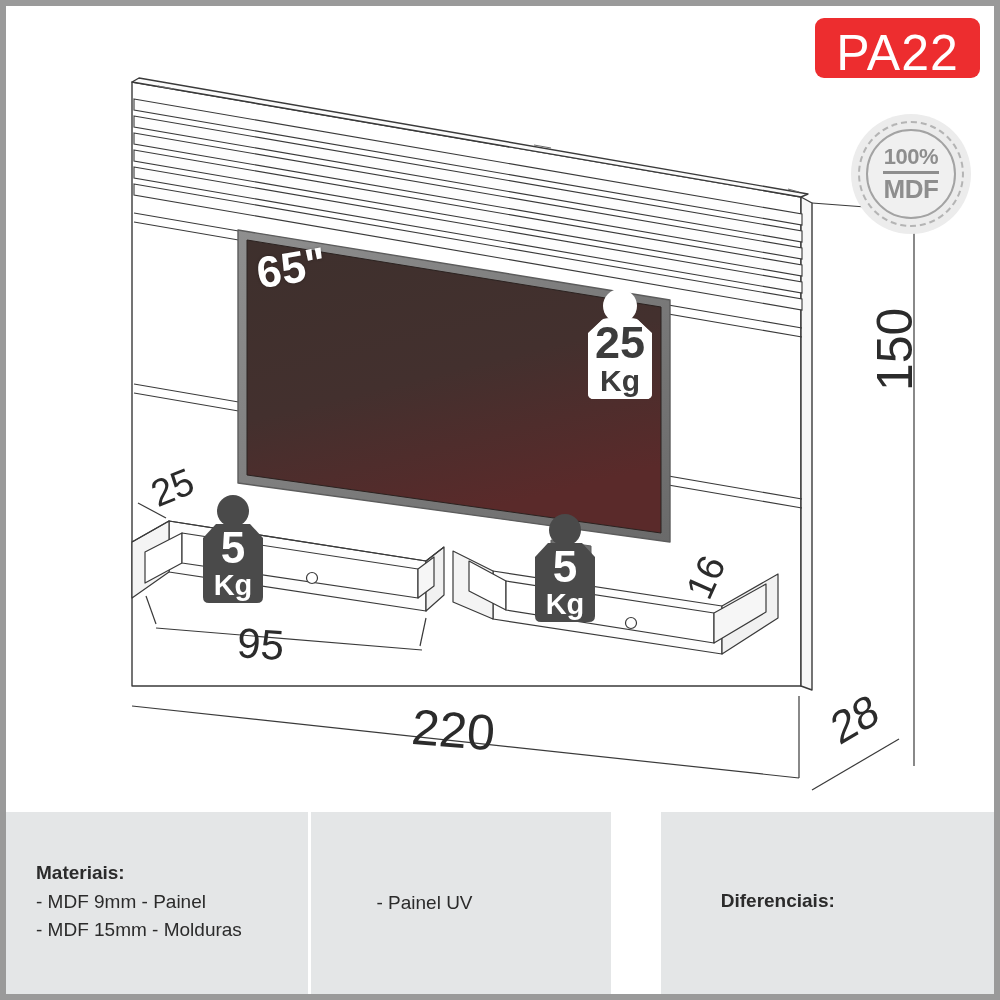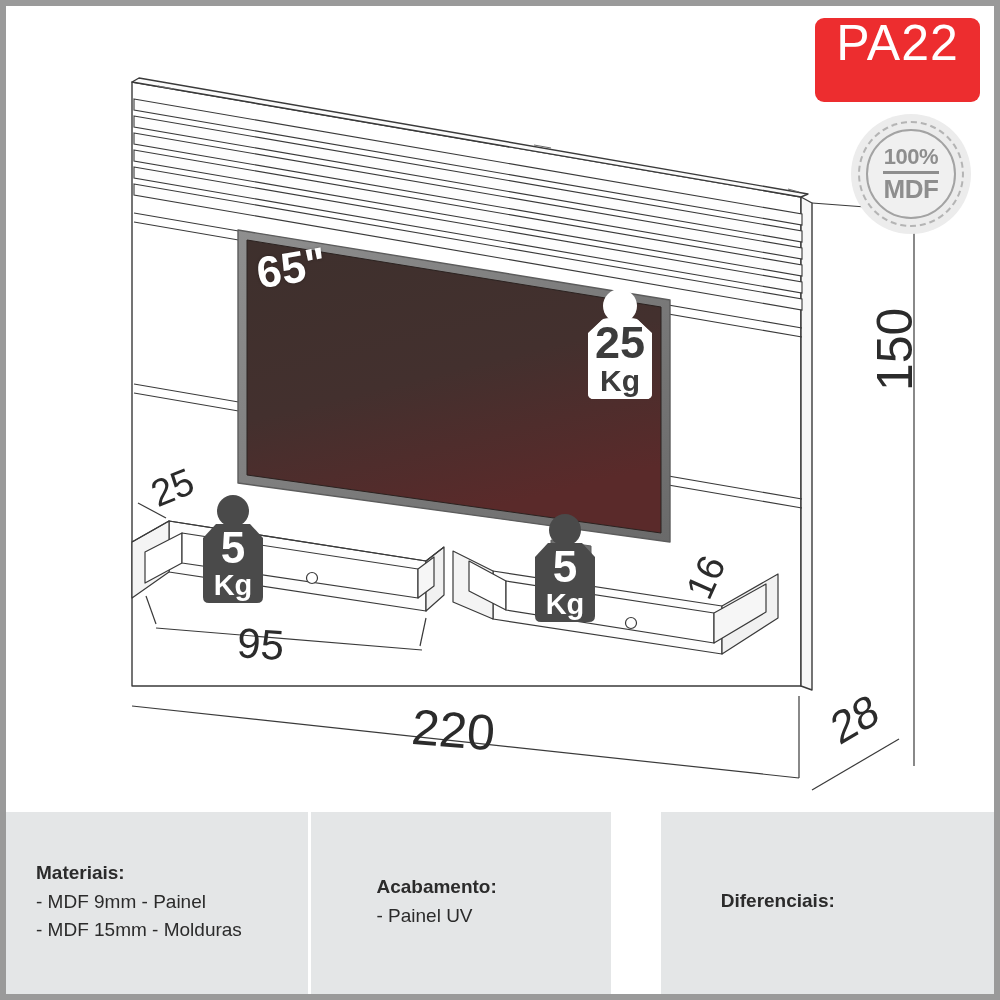--- a/index.html
+++ b/index.html
@@ -32,25 +32,25 @@
     overflow: hidden;
   }
   .canvas svg { display:block; }
 
   
   .code-badge {
     position: absolute;
     right: 14px;
     top: 12px;
     width: 165px;
-    height: 84px;
+    height: 60px;
     background: #ed2d2f;
     border-radius: 9px;
     display: flex;
-    align-items: flex-start;
+    align-items: flex-end;
     justify-content: center;
   }
   .code-badge .code-text {
     color: #ffffff;
     font-size: 50px;
     font-weight: 400;
     letter-spacing: 1px;
     font-family: "Liberation Sans", sans-serif;
     line-height: 1;
   }
@@ -312,21 +312,20 @@
 
   <div class="info-bar">
 
     <div class="info-panel p1">
       <div class="info-title">Materiais:</div>
       <div class="info-line">- MDF 9mm - Painel</div>
       <div class="info-line">- MDF 15mm - Molduras</div>
     </div>
 
     <div class="info-panel p2">
-      <div class="info-title">Acabamento:</div>
       <div class="info-line">- Painel UV</div>
     </div>
 
     <div class="info-panel p3">
       <div class="info-title">Diferenciais:</div>
     </div>
 
   </div>
 </div>
 

